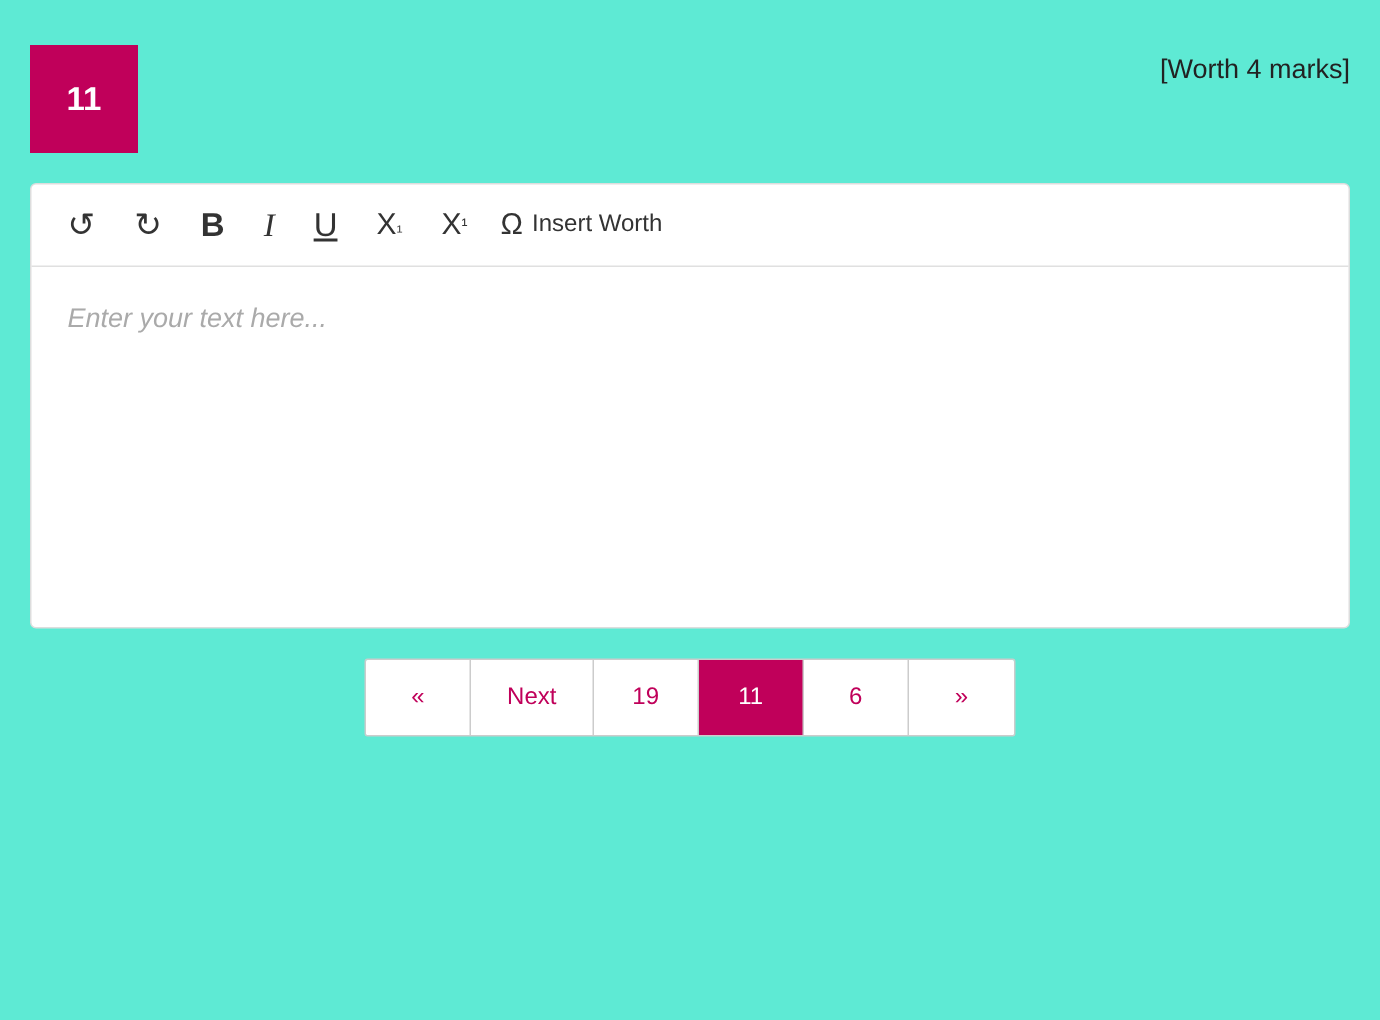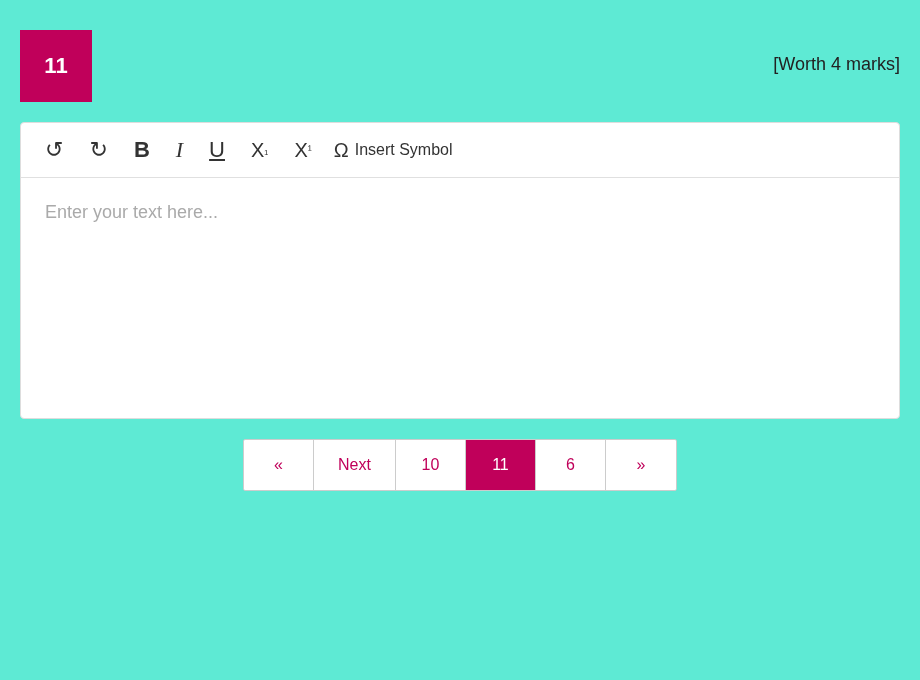--- a/index.html
+++ b/index.html
@@ -53,21 +53,21 @@
       font-size: 20px;
       color: #222;
       line-height: 1.5;
       font-family: Arial, sans-serif;
     }
 
     .question-marks {
       text-align: right;
       font-size: 18px;
       color: #222;
-      margin-top: 24px;
+      margin-top: 6px;
       font-family: Arial, sans-serif;
     }
 
     .editor-container {
       background: white;
       border: 1px solid #ddd;
       border-radius: 4px;
       margin: 0 0 20px 0;
     }
 
@@ -125,20 +125,21 @@
       border: none;
       font-family: Arial, sans-serif;
     }
 
     .editor-area {
       min-height: 240px;
       padding: 24px 24px;
       outline: none;
       font-size: 18px;
       color: #aaa;
+      font-style: italic;
       font-family: Arial, sans-serif;
       cursor: text;
     }
 
     .pagination {
       display: flex;
       justify-content: center;
       align-items: stretch;
       margin-top: 10px;
     }
@@ -190,33 +191,33 @@
     <div class="toolbar">
       <button class="toolbar-btn" title="Undo" style="font-size:22px;">↺</button>
       <button class="toolbar-btn" title="Redo" style="font-size:22px;">↻</button>
       <button class="toolbar-btn bold" title="Bold" style="font-size:22px; font-family: Arial, sans-serif; font-weight: bold;">B</button>
       <button class="toolbar-btn italic" title="Italic" style="font-size:22px; font-style:italic; font-family: Georgia, serif;">I</button>
       <button class="toolbar-btn underline" title="Underline" style="font-size:22px; text-decoration:underline; font-family: Arial, sans-serif;">U</button>
       <button class="toolbar-btn subscript" title="Subscript" style="font-size:20px; font-family: Arial, sans-serif;">X<sub style="font-size:12px;">₁</sub></button>
       <button class="toolbar-btn superscript" title="Superscript" style="font-size:20px; font-family: Arial, sans-serif;">X<sup style="font-size:12px;">¹</sup></button>
       <button class="insert-symbol" title="Insert Symbol">
         <span style="font-size:20px;">Ω</span>
-        <span>Insert Symbol</span>
+        <span>Insert Worth</span>
       </button>
     </div>
 
     <div class="editor-area" contenteditable="true" style="">
       <span style="pointer-events:none;">Enter your text here...</span>
     </div>
   </div>
 
   <div class="pagination">
     <div class="pagination-wrapper">
       <button class="page-btn">«</button>
       <button class="page-btn">Next</button>
-      <button class="page-btn">10</button>
+      <button class="page-btn">19</button>
       <button class="page-btn active">11</button>
       <button class="page-btn">6</button>
       <button class="page-btn">»</button>
     </div>
   </div>
 
 </div>
 
 </body></html>

